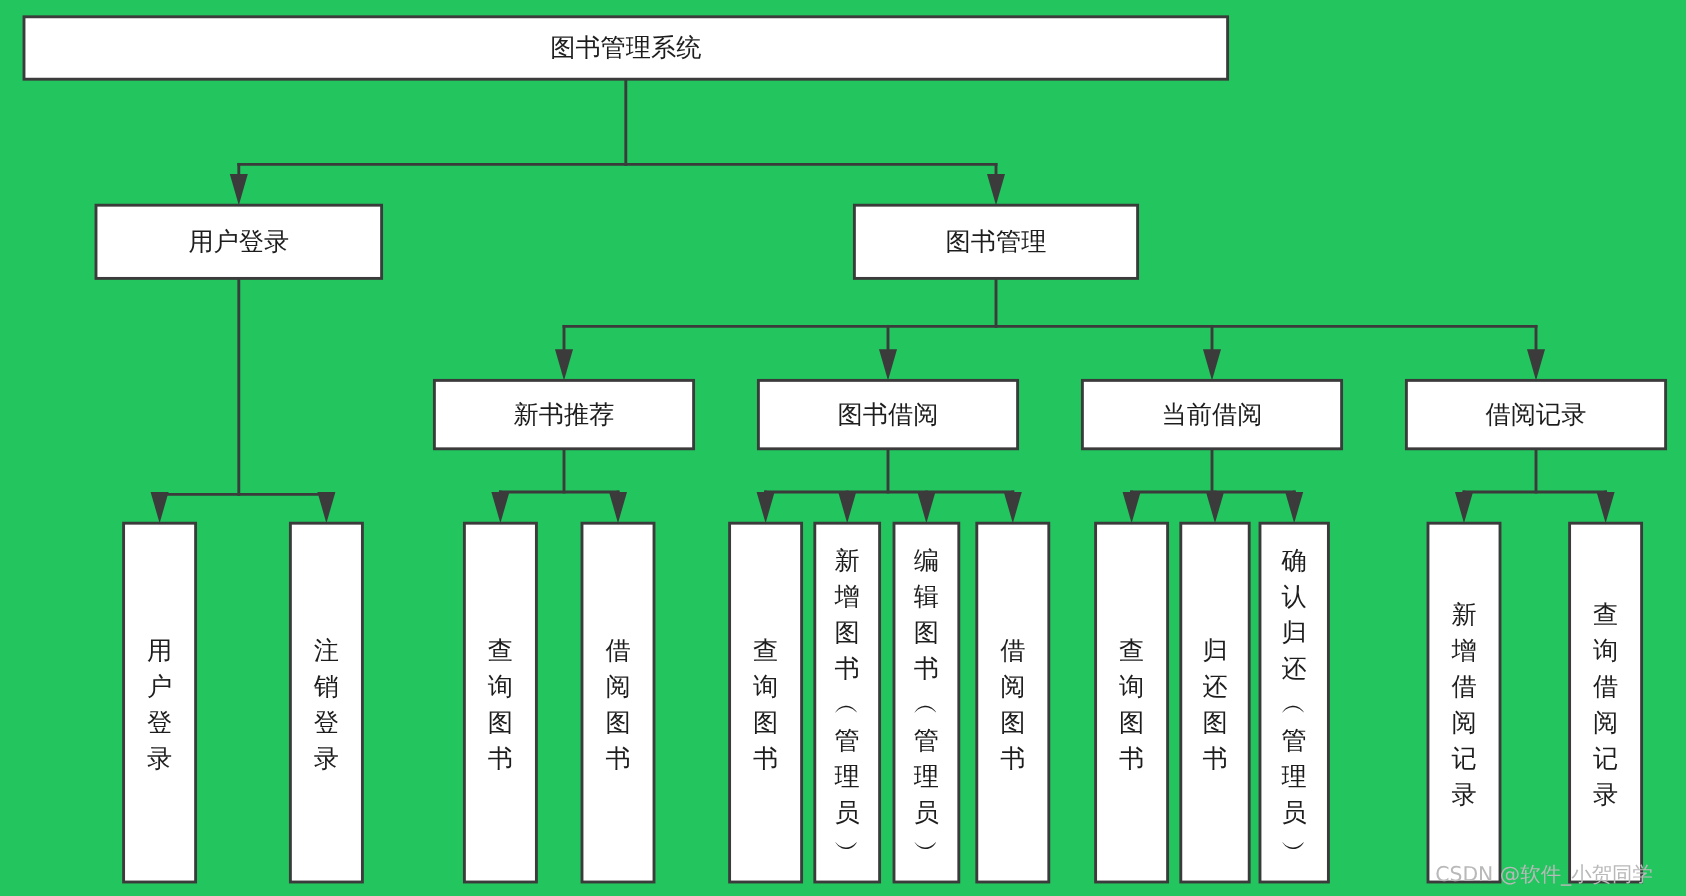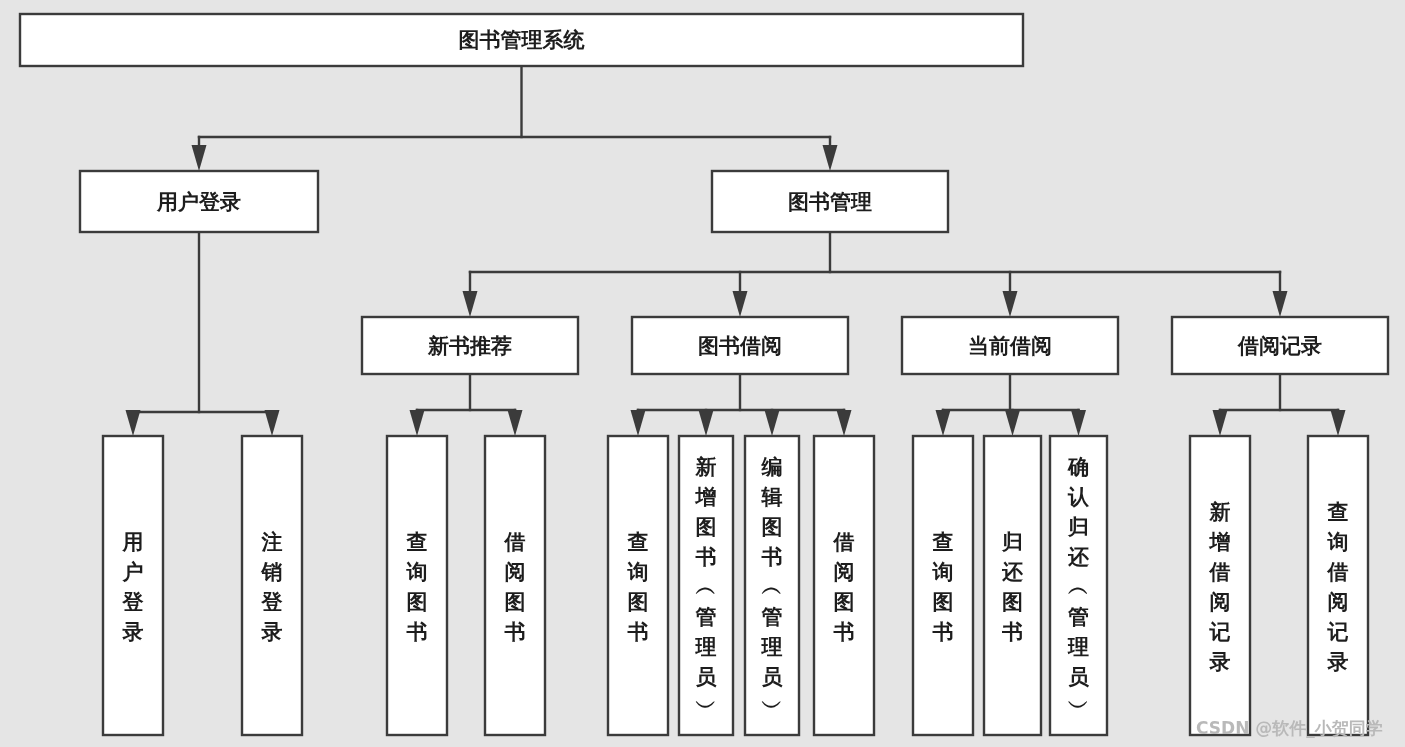--- a/index.html
+++ b/index.html
@@ -10,22 +10,21 @@
   body {
     width: 1405px;
     height: 747px;
     font-family: "DejaVu Sans", "Liberation Sans", sans-serif;
     overflow: hidden;
   }
   #diagram-root {
     position: relative;
     width: 1405px;
     height: 747px;
-    background: #e5e5e5;
-    font-weight: bold;
+    background: #22c55e;
   }
   svg.diagram-canvas {
     position: absolute;
     top: 0;
     left: 0;
     width: 1405px;
     height: 747px;
   }
   .node-box {
     fill: #ffffff;

